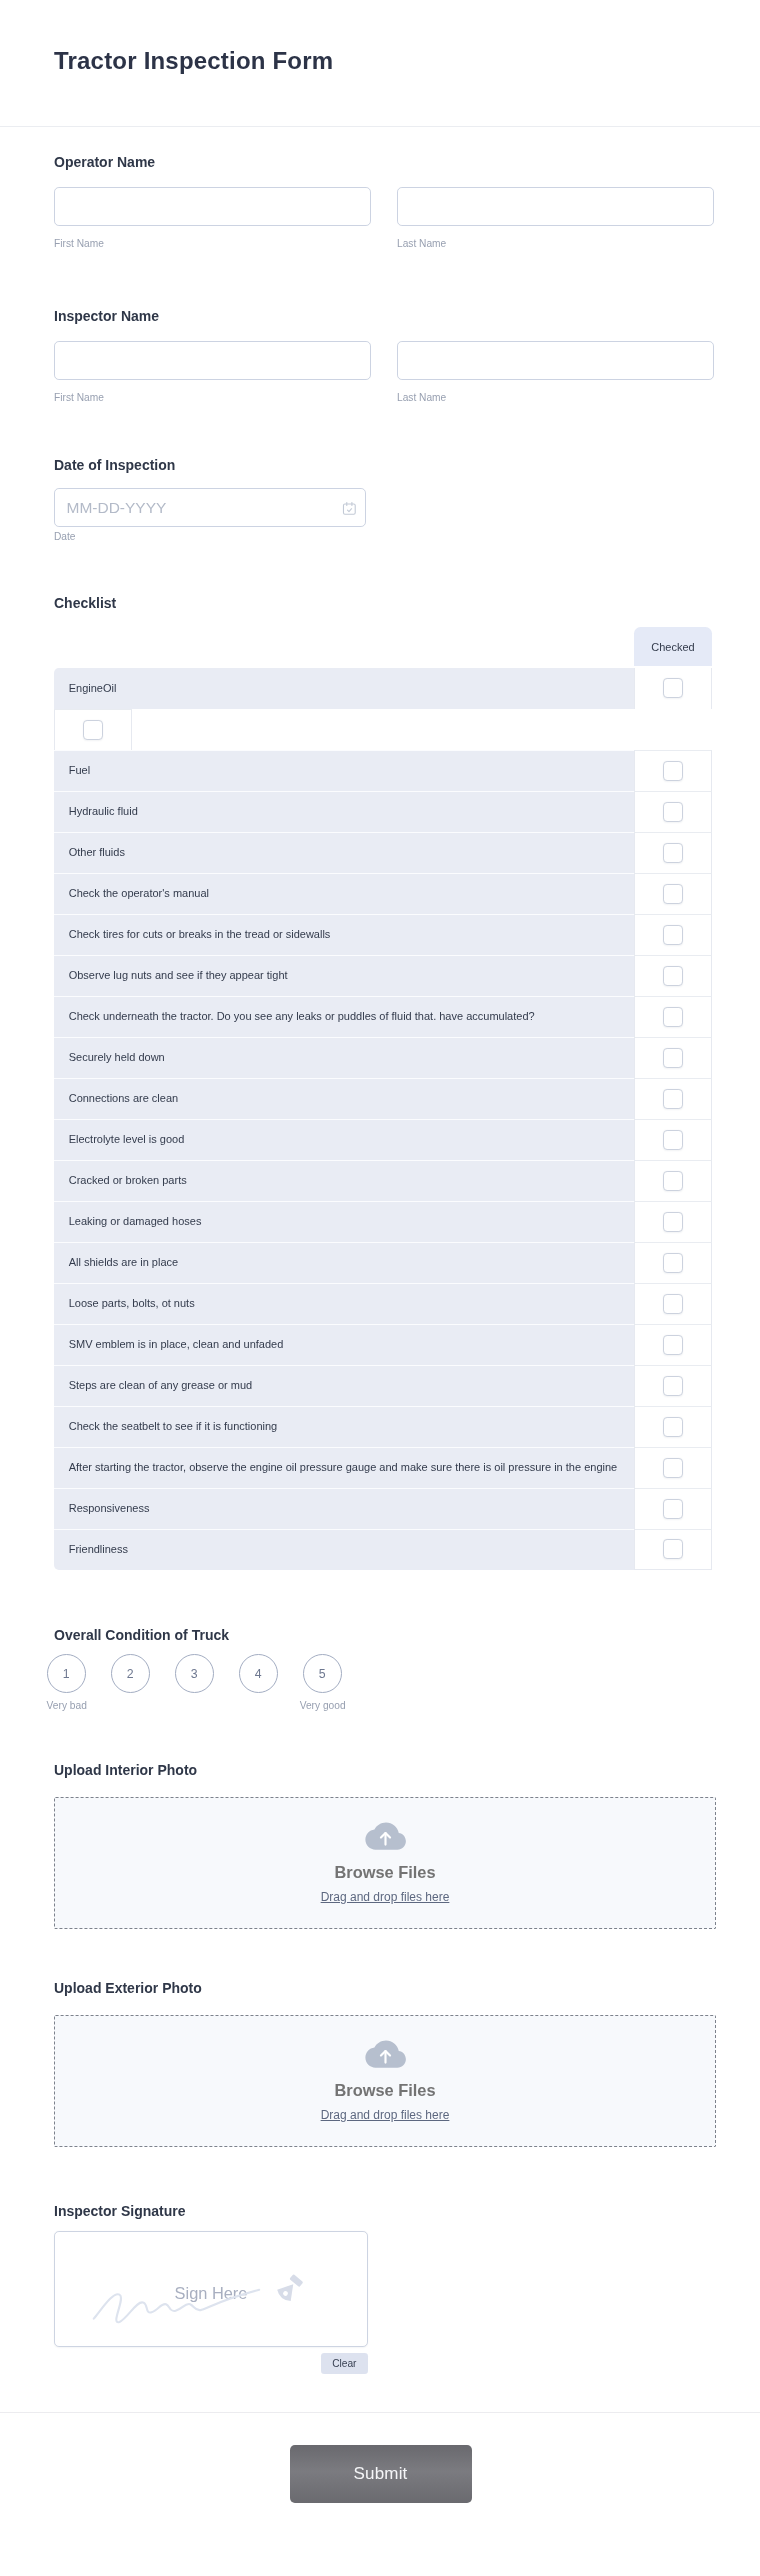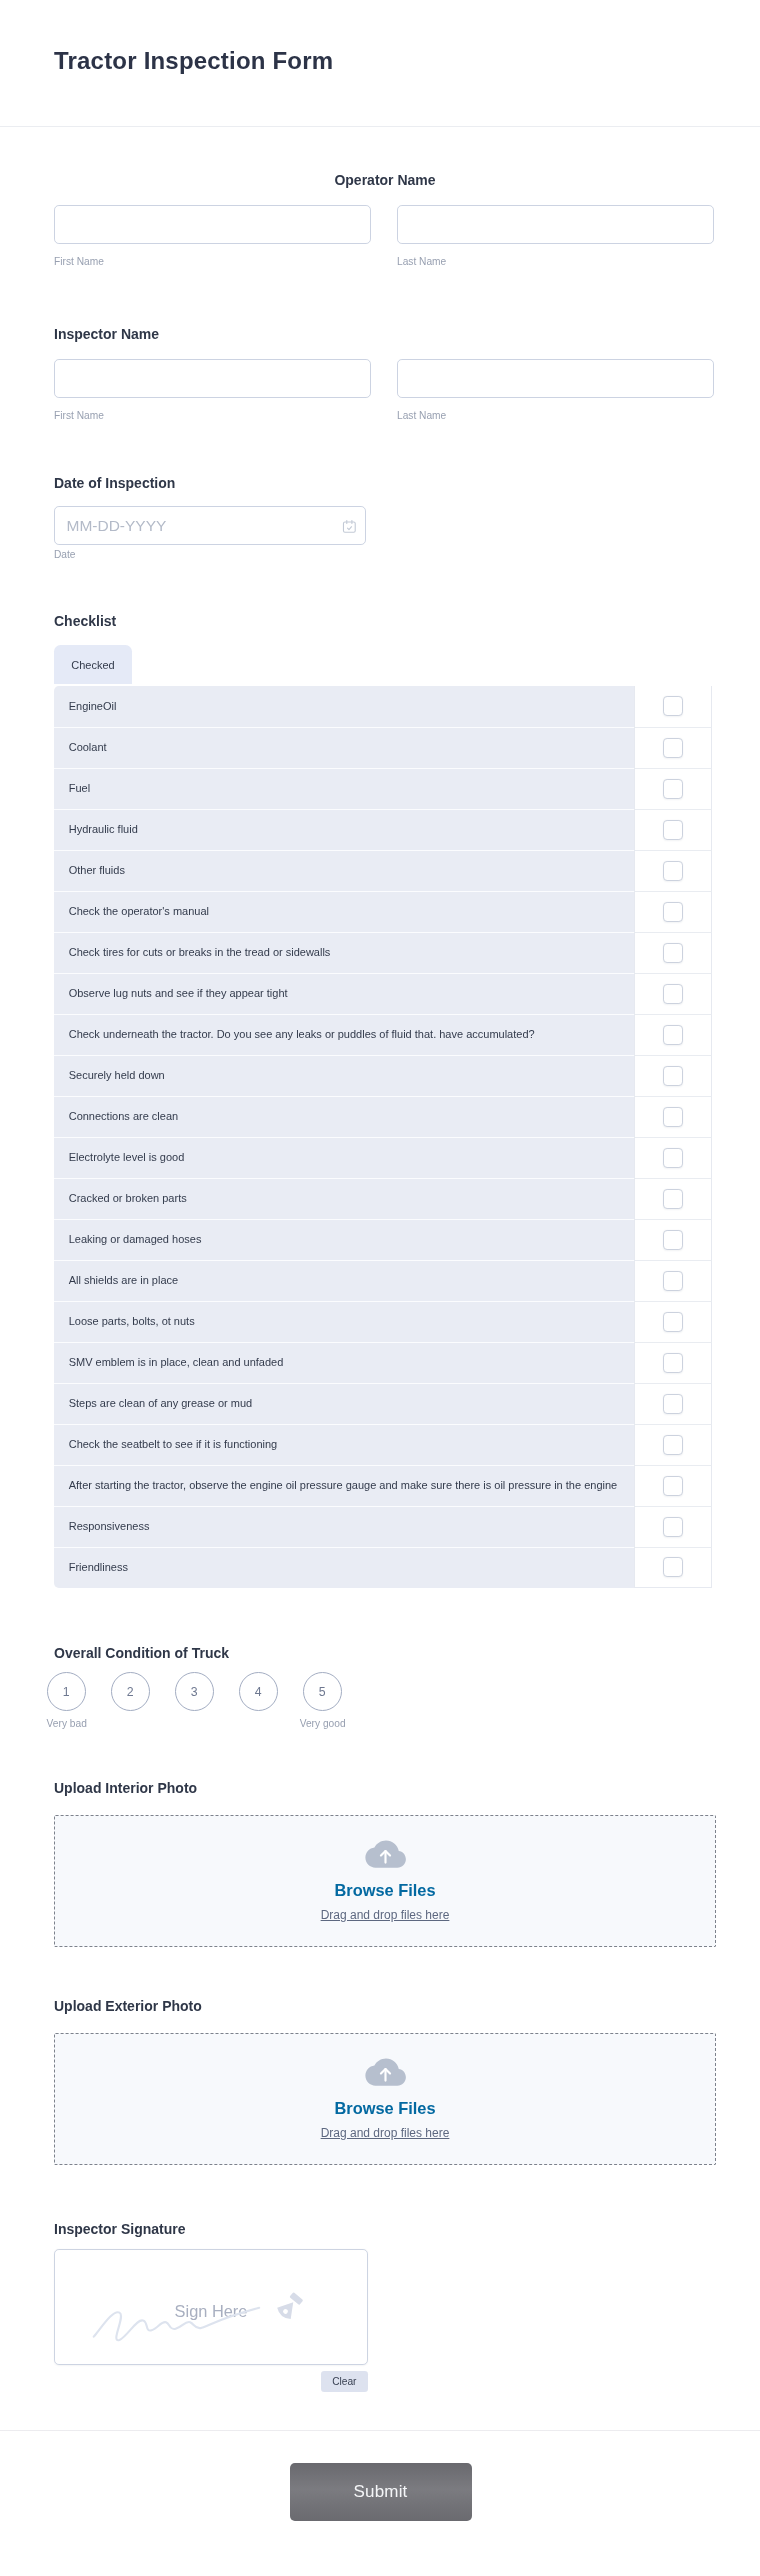--- a/index.html
+++ b/index.html
@@ -17,21 +17,21 @@
     padding-top:47px;
     font-size:24px; font-weight:700; color:#2c3347;
     line-height:28px; letter-spacing:0.2px;
   }
   .top-divider { border:none; border-top:0.8px solid #ebedf1; margin-top:51px; width:761px; }
 
   
   .sec-heading { font-size:14px; font-weight:700; color:#2f3748; line-height:17px; }
 
   
-  .h-operator { margin-top:45px;text-align:center; }
+  .h-operator { margin-top:27px; }
   .inputs-row { margin-top:16.4px; display:flex; gap:26px; }
   .text-input {
     width:317px; height:39px; border:0.8px solid #ccd3e2; border-radius:4.9px;
     background:#fff; font-size:12.3px; color:#333b4c; padding:0 9.8px; outline:none;
   }
   .sublabels-row { margin-top:11.5px; display:flex; }
   .sublabel { font-size:10.2px; color:#98a0b1; width:317px; }
   .sublabel + .sublabel { margin-left:26px; }
   .h-inspector { margin-top:59px; }
 
@@ -42,21 +42,21 @@
     width:312px; height:39px; border:0.8px solid #ccd3e2; border-radius:4.9px;
     font-size:15.5px; color:#14532d; padding:0 33px 0 11.5px; outline:none; background:#fff;
   }
   .date-input::placeholder { color:#b3bac8; }
   .calendar-icon { position:absolute; right:9.8px; top:12.3px; width:14.7px; height:14.7px; }
   .date-sub { margin-top:4px; font-size:10.2px; color:#98a0b1; }
 
   
   .h-checklist { margin-top:53px; }
   .check-table { margin-top:14.7px; width:658px; }
-  .check-header-row { display:flex; }
+  .check-header-row { display:flex; justify-content:flex-end; }
   .check-header-cell {
     width:78px; height:39px; background:#e5eaf7; border-radius:6.5px 6.5px 0 0;
     display:flex; align-items:center; justify-content:center;
     font-size:11px; color:#333b4c; margin-bottom:1.6px;
   }
   .crow { display:flex; min-height:41px; }
   .crow .label-cell {
     flex:1; background:#e9ecf4; padding:10.6px 14.7px;
     display:flex; align-items:center; font-size:11px; line-height:15.5px; color:#333b4c;
   }
@@ -88,21 +88,21 @@
   
   .h-upload-int { margin-top:51px; }
   .h-upload-ext { margin-top:51px; }
   .dropzone {
     margin-top:18px; width:662px; height:132px;
     border:1.2px dashed #7d828c; border-radius:1.6px; background:#f7f9fc;
     display:flex; flex-direction:column; align-items:center; justify-content:center;
     padding:14.7px 0 18px; cursor:pointer;
   }
   .dz-cloud { width:43px; height:33px; }
-  .dz-browse { margin-top:11.5px; font-size:16.4px; font-weight:700; color:#0369a1; }
+  .dz-browse { margin-top:11.5px; font-size:16.4px; font-weight:700; color:#737373; }
   .dz-drag { margin-top:7.4px; font-size:12px; color:#5d6880;text-decoration:underline; }
 
   
   .h-signature { margin-top:56px; }
   .sig-box {
     margin-top:11.5px; width:314px; height:116px; position:relative;
     border:0.8px solid #cdd4e2; border-radius:4.9px; background:#fff; cursor:crosshair;
     box-shadow:0 0.8px 1.6px rgba(40,50,80,.05);
   }
   .sig-placeholder {
@@ -178,23 +178,20 @@
   <div class="crow">
     <div class="label-cell">
               <span>EngineOil</span>
             </div>
     <div class="box-cell">
               <div class="checkbox"></div>
             </div>
   </div>
 
   <div class="crow">
-    <div class="label-cell">
-              <span>Coolant</span>
-            </div>
     <div class="box-cell">
               <div class="checkbox"></div>
             </div>
   </div>
 
   <div class="crow">
     <div class="label-cell">
               <span>Fuel</span>
             </div>
     <div class="box-cell">

